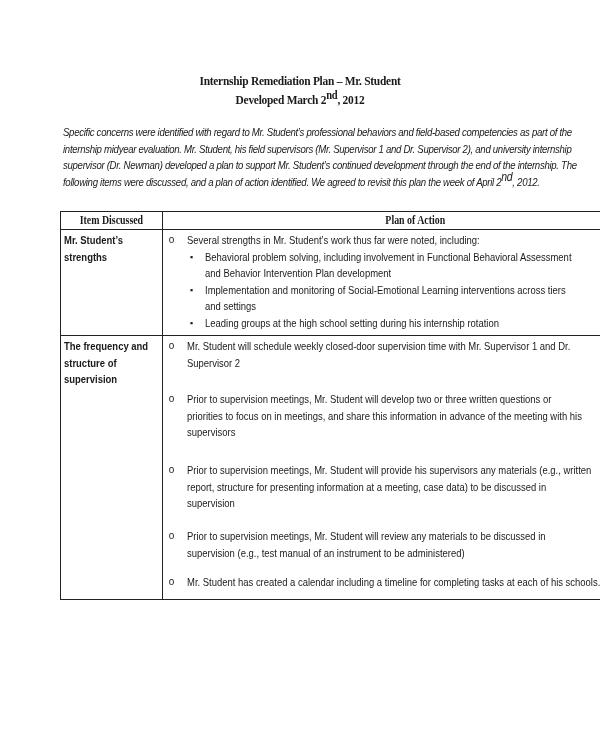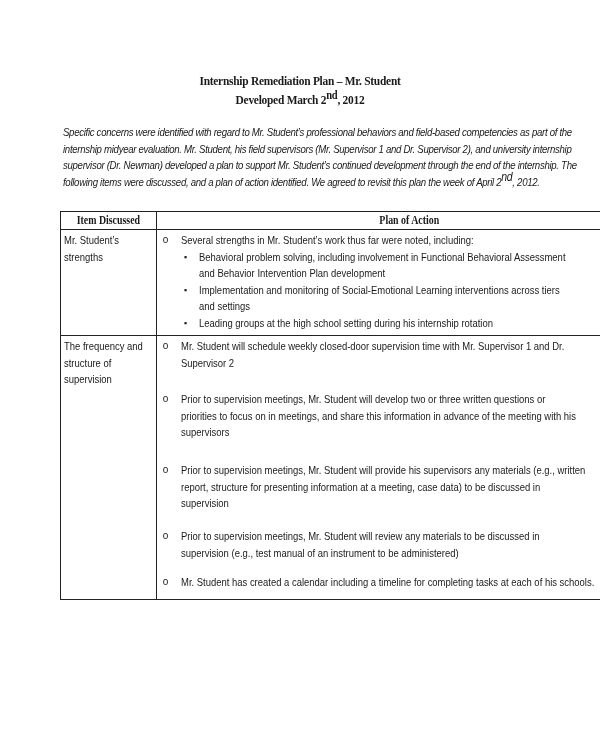--- a/index.html
+++ b/index.html
@@ -82,20 +82,21 @@
       white-space: nowrap;
     }
     .narrow-c {
       display: block;
       transform: scaleX(0.86);
       transform-origin: center top;
       white-space: nowrap;
     }
     .item-cell {
       padding: 2px 0 0 3px !important;
+      font-weight: bold;
     }
     .item-line { display: block; }
     .action-cell {
       padding: 2px 0 0 0 !important;
       position: relative;
     }
     .o-item {
       position: relative;
       padding-left: 24px;
     }

